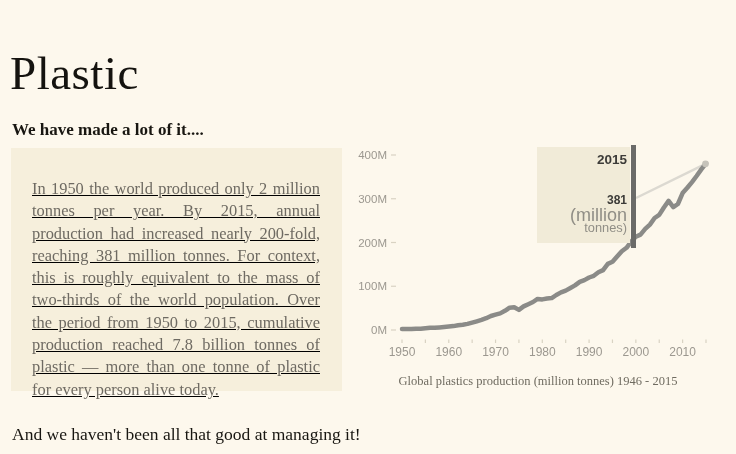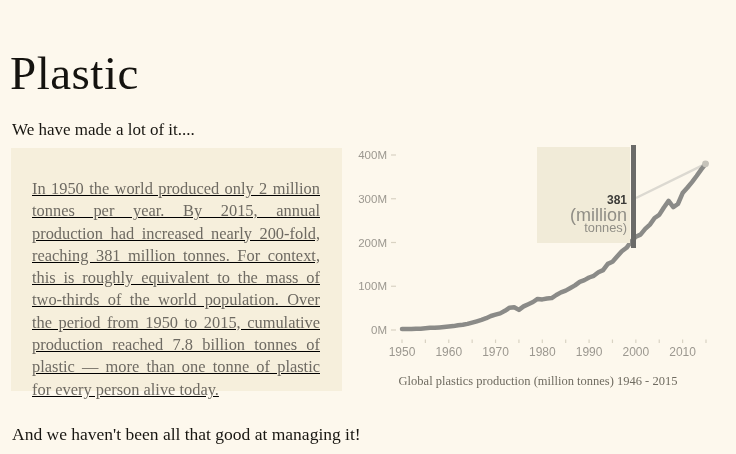--- a/index.html
+++ b/index.html
@@ -5,21 +5,21 @@
   html,body{margin:0;padding:0;}
   .screen{
     position:relative;width:736px;height:454px;overflow:hidden;
     background:#fdf8ed;font-family:"Liberation Serif",serif;
   }
   .page-title{
     position:absolute;left:10px;top:18px;font-size:47px;line-height:1.05;
     color:#15130f;font-weight:400;letter-spacing:0.5px;
   }
   .intro-text{
-    position:absolute;left:12px;top:120px;font-size:17px;color:#181611;
+    position:absolute;left:12px;top:120px;font-size:17px;color:#181611;font-weight:bold;
   }
   .article-card{
     position:absolute;left:11px;top:148px;width:331px;height:243px;
     background:#f6efdc;
     text-decoration:underline;
   }
   .article-card p{
     margin:30px 22px 0 21px;font-size:16.4px;line-height:22.3px;
     text-align:justify;color:#6e6a62;
   }
@@ -103,20 +103,21 @@
         <text x="542.3076923076924" y="356" text-anchor="middle" class="xtick">1980</text>
         <text x="589.0769230769231" y="356" text-anchor="middle" class="xtick">1990</text>
         <text x="635.8461538461538" y="356" text-anchor="middle" class="xtick">2000</text>
         <text x="682.6153846153846" y="356" text-anchor="middle" class="xtick">2010</text>
         <line x1="636" y1="198" x2="704.5" y2="164.3125" stroke="#dcd9d1" stroke-width="2.5"></line>
         <path d="M402.0 329.1 L406.7 329.1 L411.4 329.1 L416.0 328.7 L420.7 328.7 L425.4 328.3 L430.1 327.8 L434.7 327.8 L439.4 327.4 L444.1 326.9 L448.8 326.5 L453.4 326.1 L458.1 325.2 L462.8 324.8 L467.5 323.9 L472.2 322.6 L476.8 321.3 L481.5 319.9 L486.2 318.2 L490.9 316.0 L495.5 314.7 L500.2 313.4 L504.9 310.8 L509.6 307.7 L514.2 307.3 L518.9 309.9 L523.6 306.4 L528.3 304.2 L533.0 302.0 L537.6 298.9 L542.3 299.4 L547.0 298.5 L551.7 298.1 L556.3 295.0 L561.0 292.4 L565.7 290.6 L570.4 288.0 L575.0 285.4 L579.7 281.9 L584.4 280.1 L589.1 277.5 L593.8 275.8 L598.4 272.3 L603.1 270.1 L607.8 263.9 L612.5 261.8 L617.1 256.5 L621.8 251.3 L626.5 247.8 L631.2 241.6 L635.8 236.8 L640.5 234.6 L645.2 228.9 L649.9 224.6 L654.6 218.0 L659.2 214.9 L663.9 207.5 L668.6 200.9 L673.3 207.1 L677.9 204.0 L682.6 193.1 L687.3 187.8 L692.0 182.1 L696.6 176.0 L701.3 169.4 L706.0 163.3" fill="none" stroke="#8b8b88" stroke-width="4.5" stroke-linecap="round" stroke-linejoin="round"></path>
         <circle cx="705.5" cy="163.8125" r="3.4" fill="#c6c3ba"></circle>
       </svg>
 
     <div class="tooltip-box"></div>
+    <div class="tooltip-text tt-year">2015</div>
     <div class="tooltip-text tt-value">381</div>
     <div class="tooltip-text tt-unit1">(million</div>
     <div class="tooltip-text tt-unit2">tonnes)</div>
     <div class="cursor-bar"></div>
 
     <div class="chart-caption">Global plastics production (million tonnes) 1946 - 2015</div>
   </div>
 
 </div>
 

